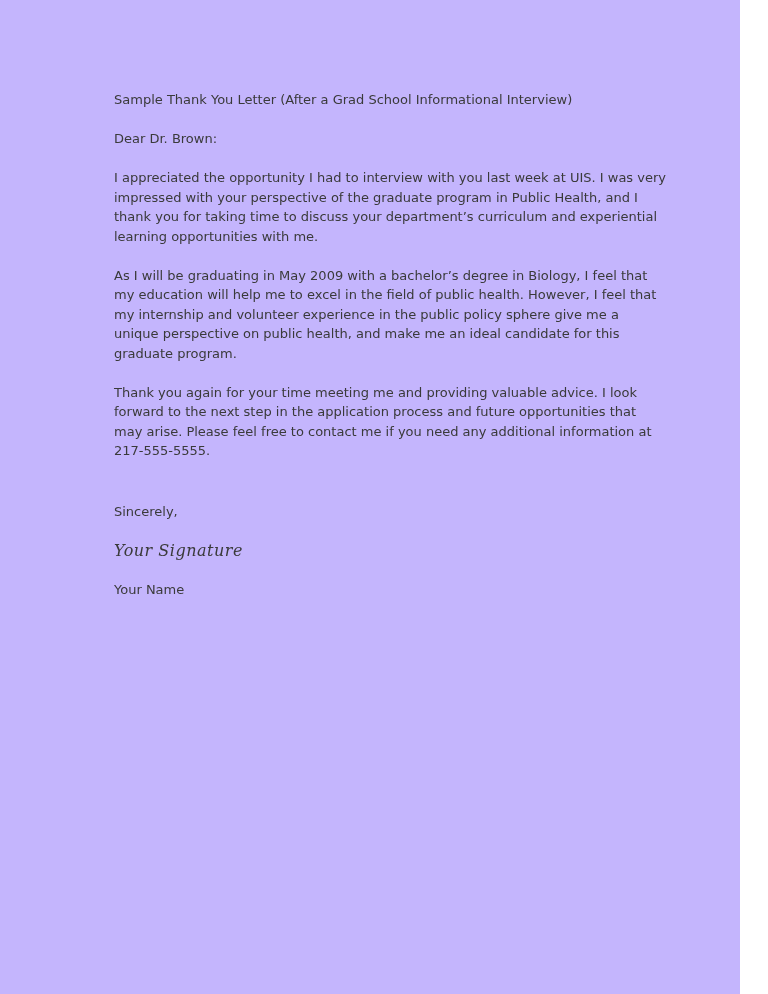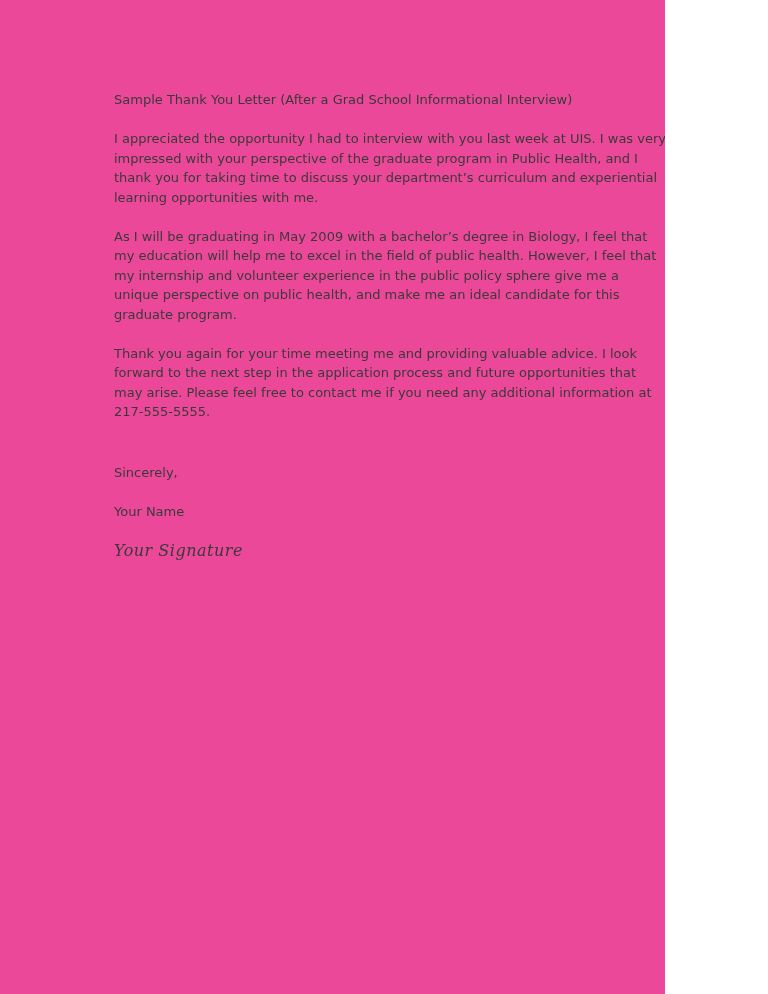--- a/index.html
+++ b/index.html
@@ -2,23 +2,23 @@
 <html><head>
 <meta charset="utf-8">
 <style>
   html, body {
     margin: 0;
     padding: 0;
     background: #ffffff;
   }
   .page {
     position: relative;
-    width: 665px;
+    width: 740px;
     height: 994px;
-    background: #ec4899;
+    background: #c4b5fd;
     overflow: hidden;
   }
   .content {
     position: absolute;
     left: 114px;
     top: 90px;
     width: 552px;
     font-family: "DejaVu Sans", "Liberation Sans", sans-serif;
     font-size: 13px;
     line-height: 19.5px;
@@ -43,27 +43,28 @@
   }
 </style>
 </head>
 <body>
 
 <div class="page">
   <div class="content">
 
     <p class="block title">Sample Thank You Letter (After a Grad School Informational Interview)</p>
 
+    <p class="block">Dear Dr. Brown:</p>
 
     <p class="block">I appreciated the opportunity I had to interview with you last week at UIS. I was very impressed with your perspective of the graduate program in Public Health, and I thank you for taking time to discuss your department’s curriculum and experiential learning opportunities with me.</p>
 
     <p class="block">As I will be graduating in May 2009 with a bachelor’s degree in Biology, I feel that my education will help me to excel in the field of public health. However, I feel that my internship and volunteer experience in the public policy sphere give me a unique perspective on public health, and make me an ideal candidate for this graduate program.</p>
 
     <p class="block">Thank you again for your time meeting me and providing valuable advice. I look forward to the next step in the application process and future opportunities that may arise. Please feel free to contact me if you need any additional information at 217-555-5555.</p>
 
     <p class="block closing">Sincerely,</p>
 
+    <p class="block signature">Your Signature</p>
+
     <p class="block">Your Name</p>
-
-    <p class="block signature">Your Signature</p>
 
   </div>
 </div>
 
 </body></html>

